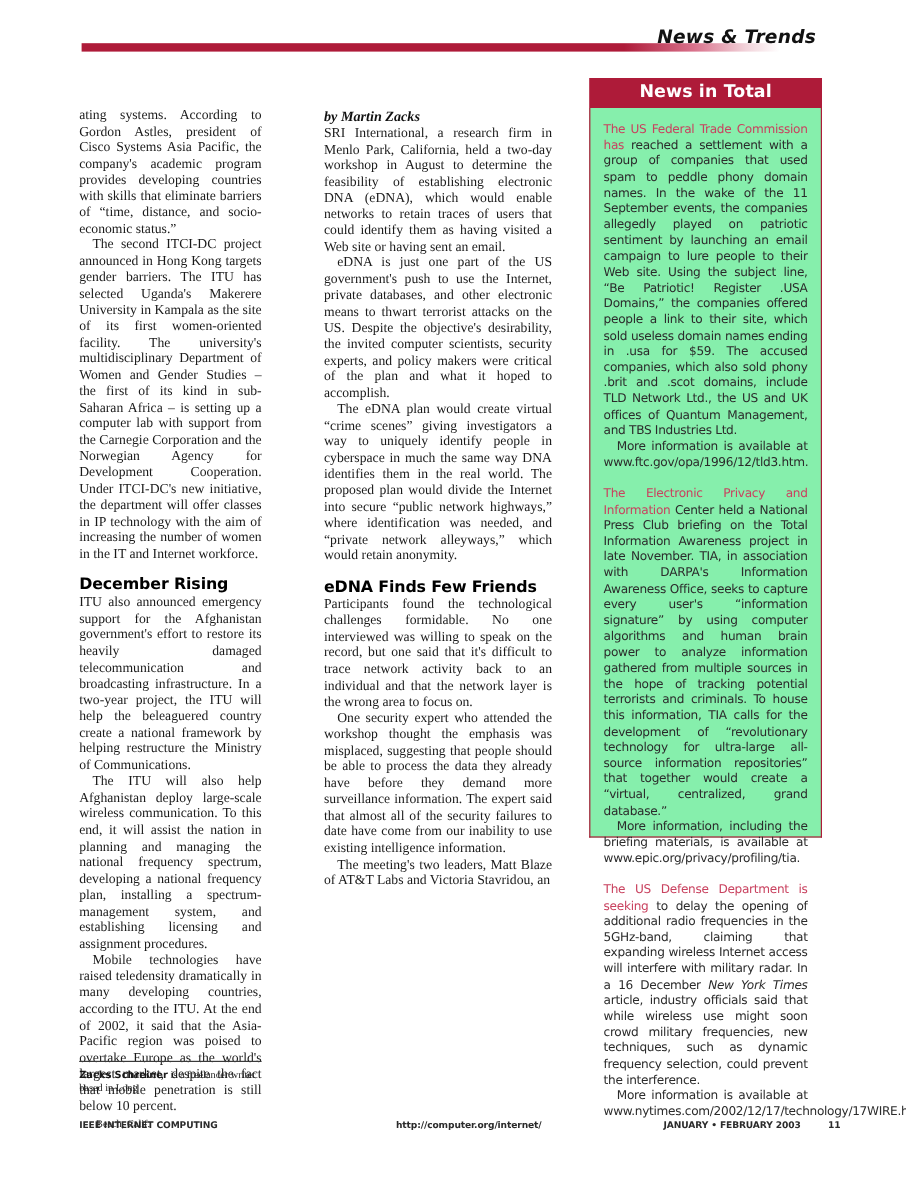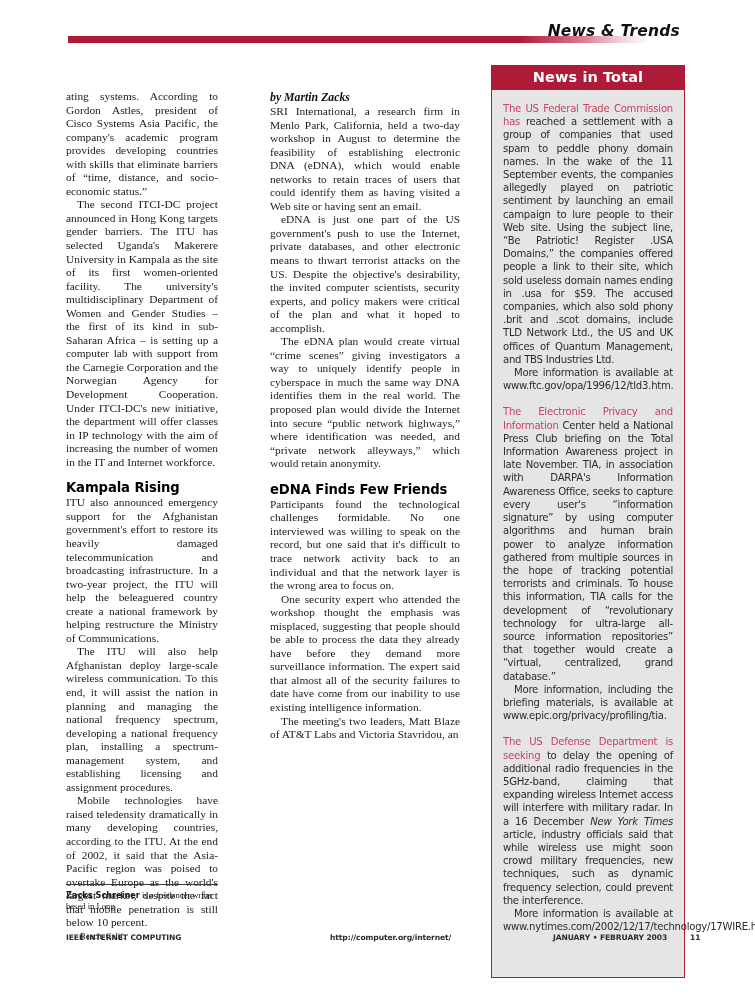--- a/index.html
+++ b/index.html
@@ -143,27 +143,27 @@
     background: #AE1B39;
     color: #ffffff;
     font-family: "DejaVu Sans", sans-serif;
     font-weight: bold;
     font-size: 14.5px;
     line-height: 25px;
     text-align: center;
     letter-spacing: .1px;
   }
   #sidebar-body {
-    background: #e5e5e5;
+    background: #86efac;
     border-left: 1.6px solid #AE1B39;
     border-right: 1.6px solid #AE1B39;
     border-bottom: 1.6px solid #AE1B39;
     padding: 12px 11px 12px 11px;
     box-sizing: border-box;
-    height: 888px;
+    height: 608px;
   }
   .brief-item { margin: 0 0 13px 0; }
   .brief-item:last-child { margin-bottom: 0; }
   .brief-text {
     font-family: "DejaVu Sans", sans-serif;
     font-size: 10.1px;
     line-height: 13.2px;
     text-align: justify;
     color: #2b2b2b;
     margin: 0;
@@ -196,21 +196,21 @@
 
 <div id="running-head">
   <div id="rule-bar"></div>
   <div id="rule-fade"></div>
   <div id="section-title">News &amp; Trends</div>
 </div>
 
 <div class="col" id="col-1">
   <p class="body-text">ating systems. According to Gordon Astles, president of Cisco Systems Asia Pacific, the company's academic program provides developing countries with skills that eliminate barriers of “time, distance, and socio-economic status.”</p>
   <p class="body-text">The second ITCI-DC project announced in Hong Kong targets gender barriers. The ITU has selected Uganda's Makerere University in Kampala as the site of its first women-oriented facility. The university's multidisciplinary Department of Women and Gender Studies – the first of its kind in sub-Saharan Africa – is setting up a computer lab with support from the Carnegie Corporation and the Norwegian Agency for Development Cooperation. Under ITCI-DC's new initiative, the department will offer classes in IP technology with the aim of increasing the number of women in the IT and Internet workforce.</p>
-  <h2 class="sub-head">Kampala Rising</h2>
+  <h2 class="sub-head">December Rising</h2>
   <p class="body-text" style="text-indent:0">ITU also announced emergency support for the Afghanistan government's effort to restore its heavily damaged telecommunication and broadcasting infrastructure. In a two-year project, the ITU will help the beleaguered country create a national framework by helping restructure the Ministry of Communications.</p>
   <p class="body-text">The ITU will also help Afghanistan deploy large-scale wireless communication. To this end, it will assist the nation in planning and managing the national frequency spectrum, developing a national frequency plan, installing a spectrum-management system, and establishing licensing and assignment procedures.</p>
   <p class="body-text">Mobile technologies have raised teledensity dramatically in many developing countries, according to the ITU. At the end of 2002, it said that the Asia-Pacific region was poised to overtake Europe as the world's largest market, despite the fact that mobile penetration is still below 10 percent.</p>
 </div>
 
 <div id="bio-block">
   <div id="bio-rule"></div>
   <p id="bio-text">
     <span class="bio-name">Zacks Schreiner</span><span class="bio-rest"> is a freelancer writer based in Long</span>
     <span id="bio-indent">Beach, Calif.</span>

